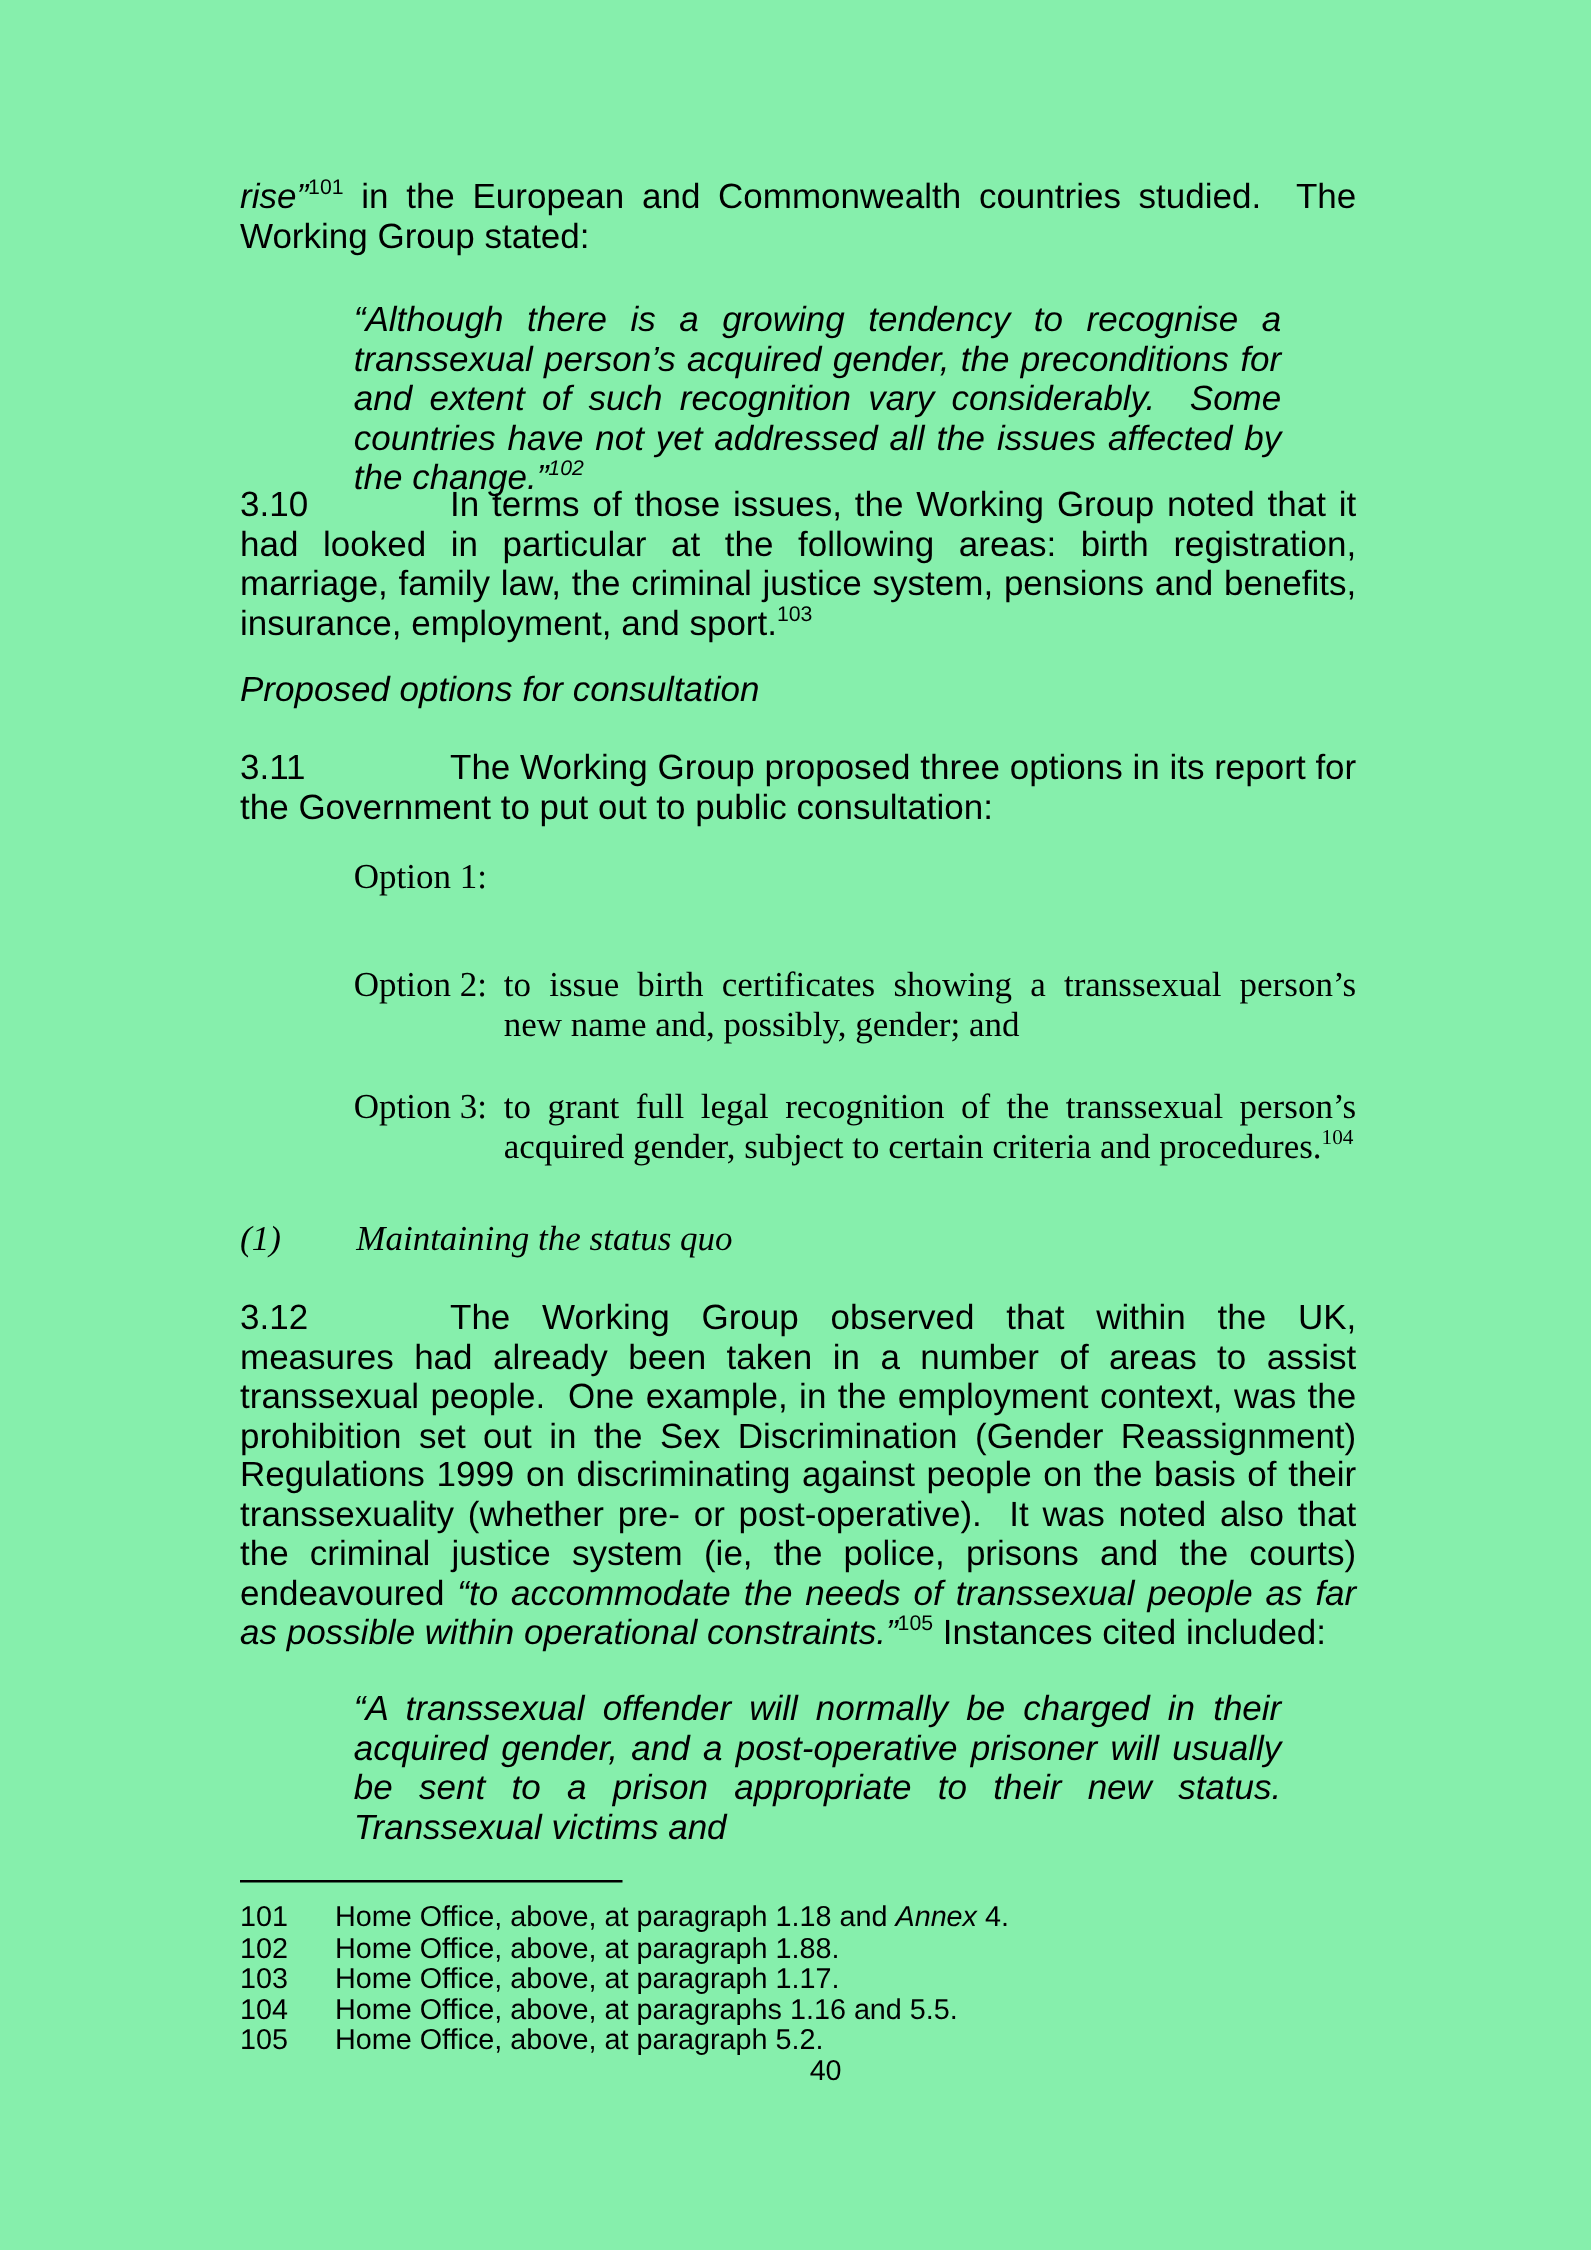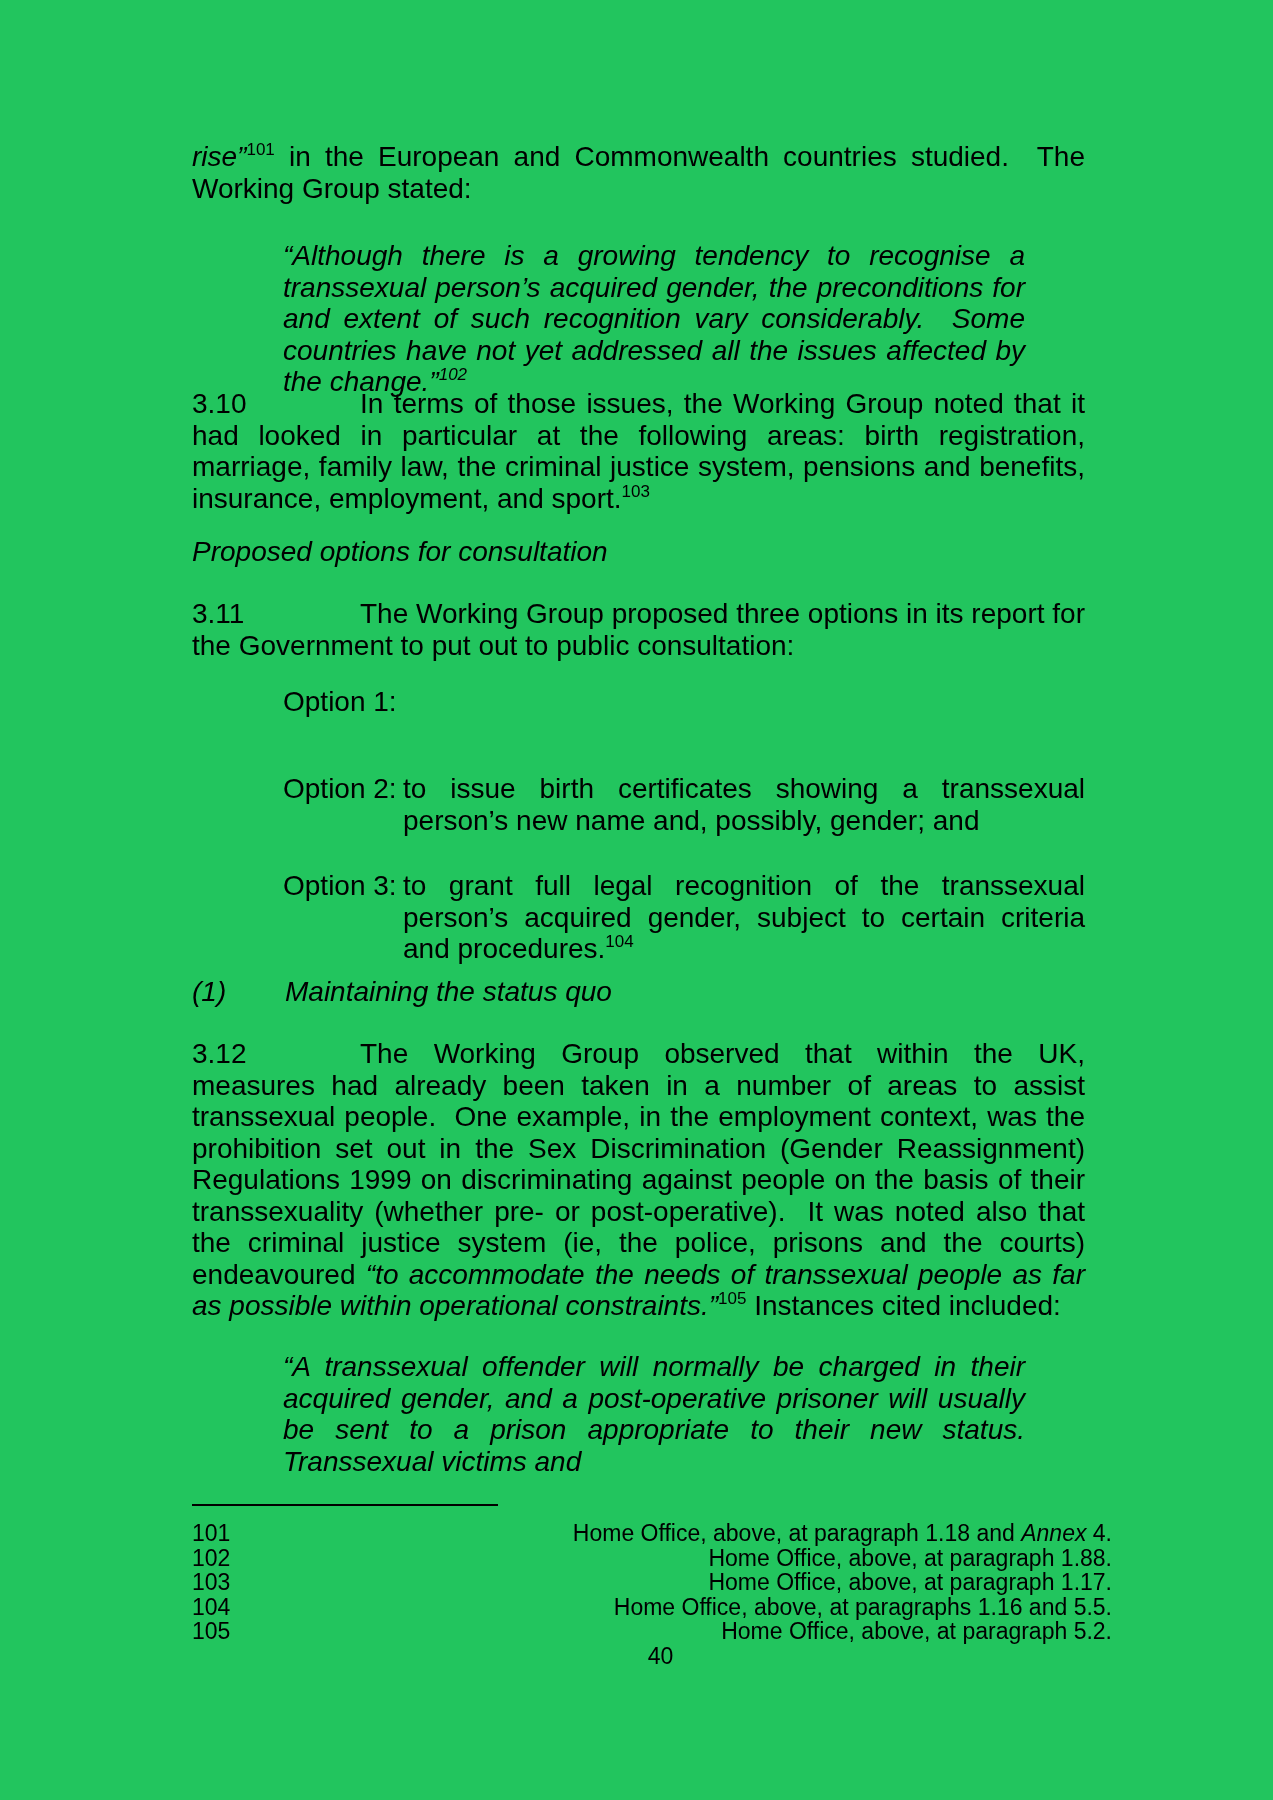--- a/index.html
+++ b/index.html
@@ -1,41 +1,41 @@
 <!DOCTYPE html>
 <html><head>
 <meta charset="utf-8">
 <style>
   html, body { margin: 0; padding: 0; background: #e8e8e8; }
   .page {
     position: relative;
     width: 1273px;
     height: 1800px;
     margin: 0 auto;
-    background: #22c55e;
+    background: #86efac;
     color: #000000;
     font-family: "Liberation Sans", sans-serif;
     font-size: 28px;
     line-height: 31.5px;
     overflow: hidden;
   }
   .block {
     position: absolute;
     left: 192px;
     width: 893px;
     text-align: justify;
   }
   .quote {
     left: 283px;
     width: 742px;
     font-style: italic;
   }
   .h-italic { font-style: italic; text-align: left; }
   .pnum { display: inline-block; width: 168px; font-style: normal; }
-  .hang { display: flex; }
+  .hang { display: flex; font-family: Liberation Serif, serif; }
   .opt { left: 283px; width: 802px; }
   .opt-label { flex: none; width: 120px; }
   .opt-text { flex: 1; text-align: justify; }
   .h2-label { flex: none; width: 93px; }
   sup.fnref {
     font-size: 17px;
     line-height: 0;
     vertical-align: baseline;
     position: relative;
     top: -11px;
@@ -52,21 +52,21 @@
   .footnotes {
     position: absolute;
     left: 192px;
     top: 1521px;
     width: 920px;
     font-size: 23px;
     line-height: 24.5px;
   }
   .fn-row { display: flex; }
   .fn-num { flex: none; width: 76px; }
-  .fn-text { flex: 1; text-align: right; }
+  .fn-text { flex: 1; text-align: left; }
   .page-number {
     position: absolute;
     left: 0;
     top: 1644px;
     width: 1273px;
     text-align: center;
     font-size: 23px;
     line-height: 24.5px;
     margin-left: 24px;
   }

